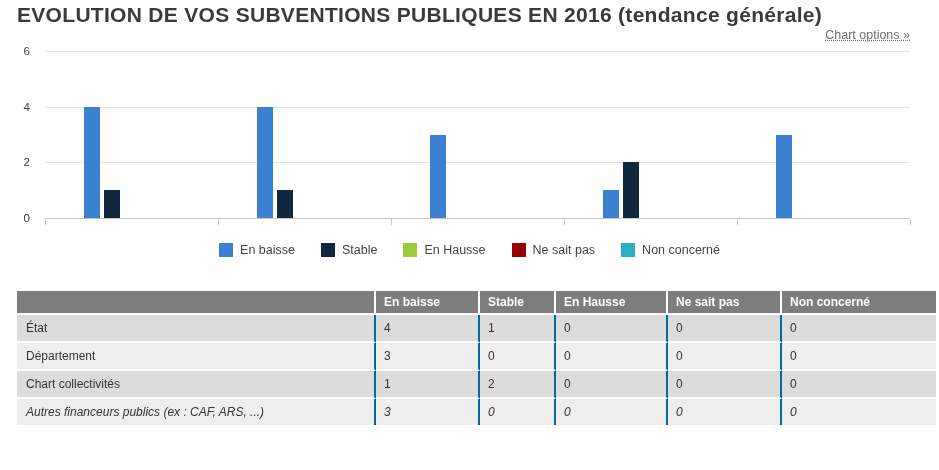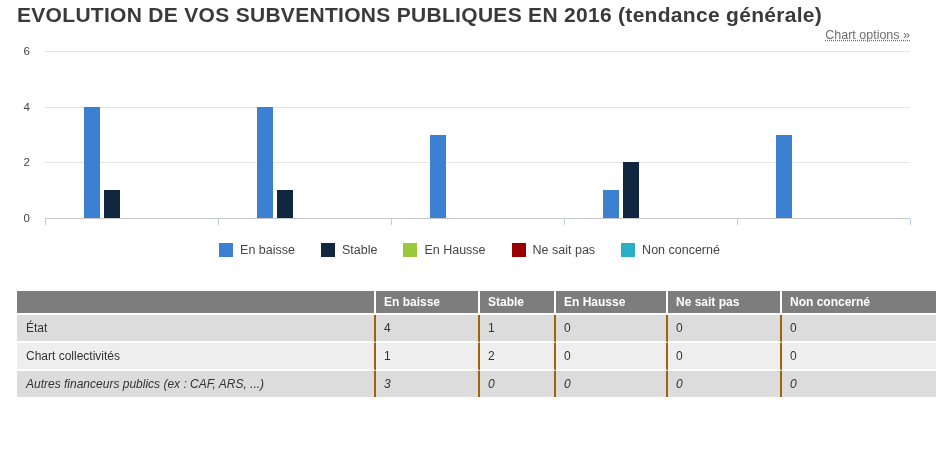--- a/index.html
+++ b/index.html
@@ -28,21 +28,21 @@
   .legend-swatch{width:14px;height:14px;display:inline-block;}
   .legend-label{font-size:12.5px;color:#444;}
 
   
   .data-table{position:absolute;left:17px;top:291px;width:919px;border-collapse:separate;
               border-spacing:0;table-layout:fixed;font-size:12px;color:#333;}
   .data-table th{background:#7d7d7d;color:#fff;font-weight:bold;text-align:left;
                  padding:4px 8px;height:14px;border-right:2px solid #fff;
                  border-bottom:2px solid #fff;overflow:hidden;white-space:nowrap;}
   .data-table th:last-child{border-right:none;}
-  .data-table td{padding:0 8px;height:26px;border-right:2px solid #a16207;
+  .data-table td{padding:0 8px;height:26px;border-right:2px solid #0369a1;
                  border-bottom:2px solid #fff;overflow:hidden;white-space:nowrap;}
   .data-table td:first-child{padding-left:9px;}
   .data-table td:last-child{border-right:none;}
   .data-table tbody tr:nth-child(odd) td{background:#dcdcdc;}
   .data-table tbody tr:nth-child(even) td{background:#eeeeee;}
   .data-table tbody tr:last-child td{border-bottom:none;font-style:italic;}
 </style>
 </head>
 <body>
 
@@ -125,20 +125,28 @@
     <tbody>
       <tr>
         <td>État</td>
         <td>4</td>
         <td>1</td>
         <td>0</td>
         <td>0</td>
         <td>0</td>
       </tr>
       <tr>
+        <td>Département</td>
+        <td>3</td>
+        <td>0</td>
+        <td>0</td>
+        <td>0</td>
+        <td>0</td>
+      </tr>
+      <tr>
         <td>Chart collectivités</td>
         <td>1</td>
         <td>2</td>
         <td>0</td>
         <td>0</td>
         <td>0</td>
       </tr>
       <tr>
         <td>Autres financeurs publics (ex : CAF, ARS, ...)</td>
         <td>3</td>

